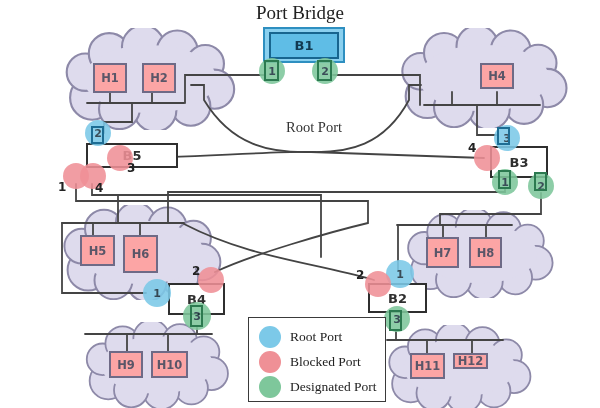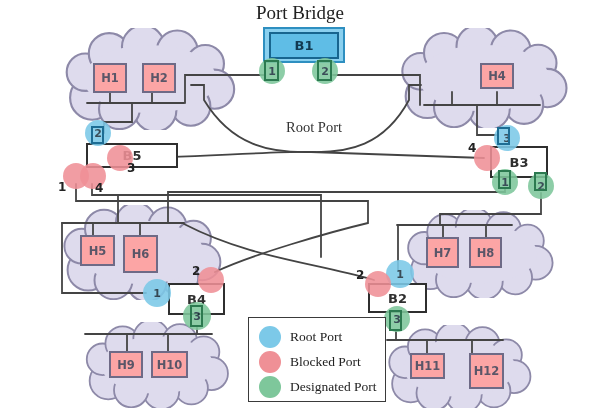--- a/index.html
+++ b/index.html
@@ -123,21 +123,21 @@
   <div class="host" style="left:93px;top:63px;width:34px;height:30px;">H1</div>
   <div class="host" style="left:142px;top:63px;width:34px;height:30px;">H2</div>
   <div class="host" style="left:480px;top:63px;width:34px;height:26px;">H4</div>
   <div class="host" style="left:80px;top:235px;width:35px;height:31px;">H5</div>
   <div class="host" style="left:123px;top:235px;width:35px;height:38px;">H6</div>
   <div class="host" style="left:426px;top:237px;width:33px;height:31px;">H7</div>
   <div class="host" style="left:469px;top:237px;width:33px;height:31px;">H8</div>
   <div class="host" style="left:109px;top:351px;width:34px;height:27px;">H9</div>
   <div class="host" style="left:151px;top:351px;width:37px;height:27px;">H10</div>
   <div class="host" style="left:410px;top:353px;width:35px;height:26px;">H11</div>
-  <div class="host" style="left:469px;top:353px;width:35px;height:36px;text-align:right;">H12</div>
+  <div class="host" style="left:453px;top:353px;width:35px;height:16px;text-align:right;">H12</div>
 
   <div class="b1outer"></div>
   <div class="b1inner">B1</div>
   <div class="bridge" style="left:58px;top:143px;width:92px;height:25px;margin-left:28px;">B5</div>
   <div class="bridge" style="left:490px;top:146px;width:58px;height:32px;">B3</div>
   <div class="bridge" style="left:168px;top:283px;width:57px;height:32px;">B4</div>
   <div class="bridge" style="left:368px;top:283px;width:59px;height:30px;">B2</div>
 
   <div class="port designated" style="left:259px;top:58px;">1</div>
   <div class="port designated" style="left:312px;top:58px;">2</div>

